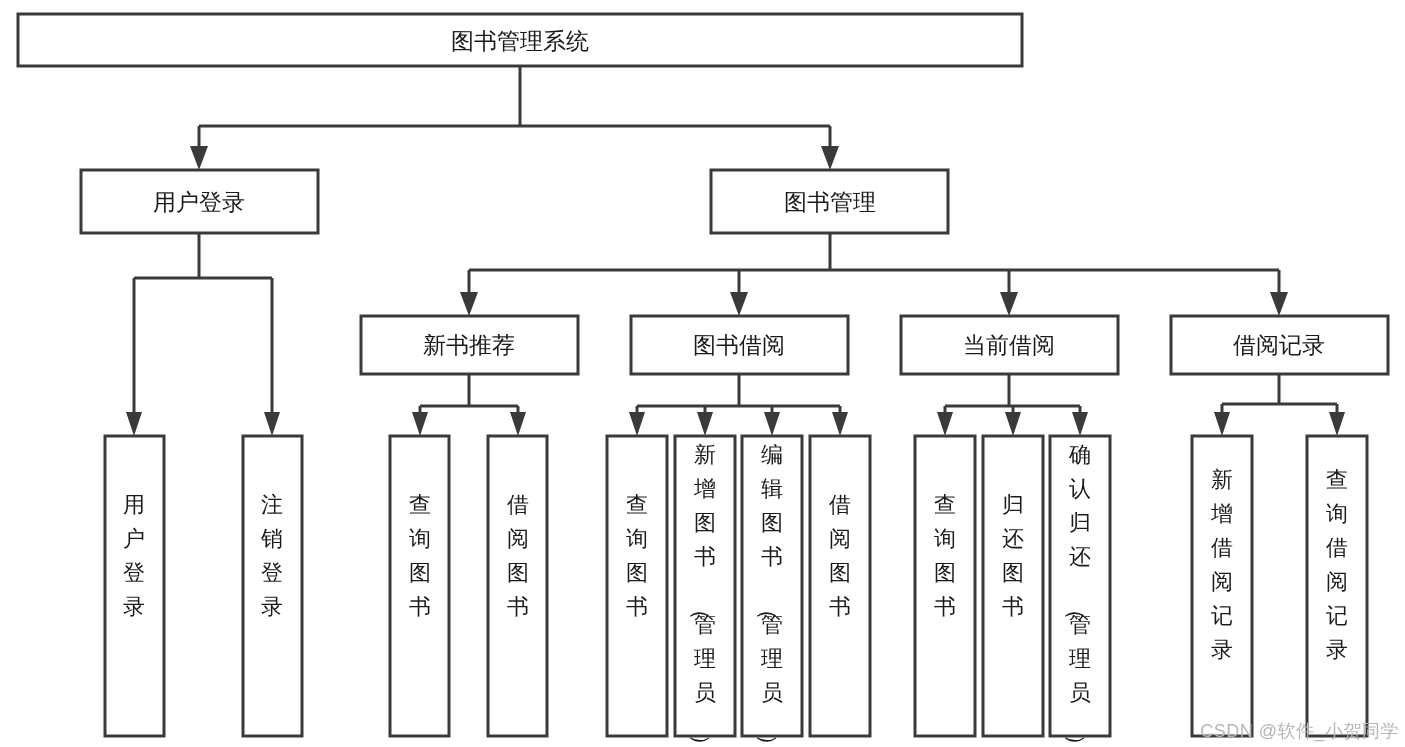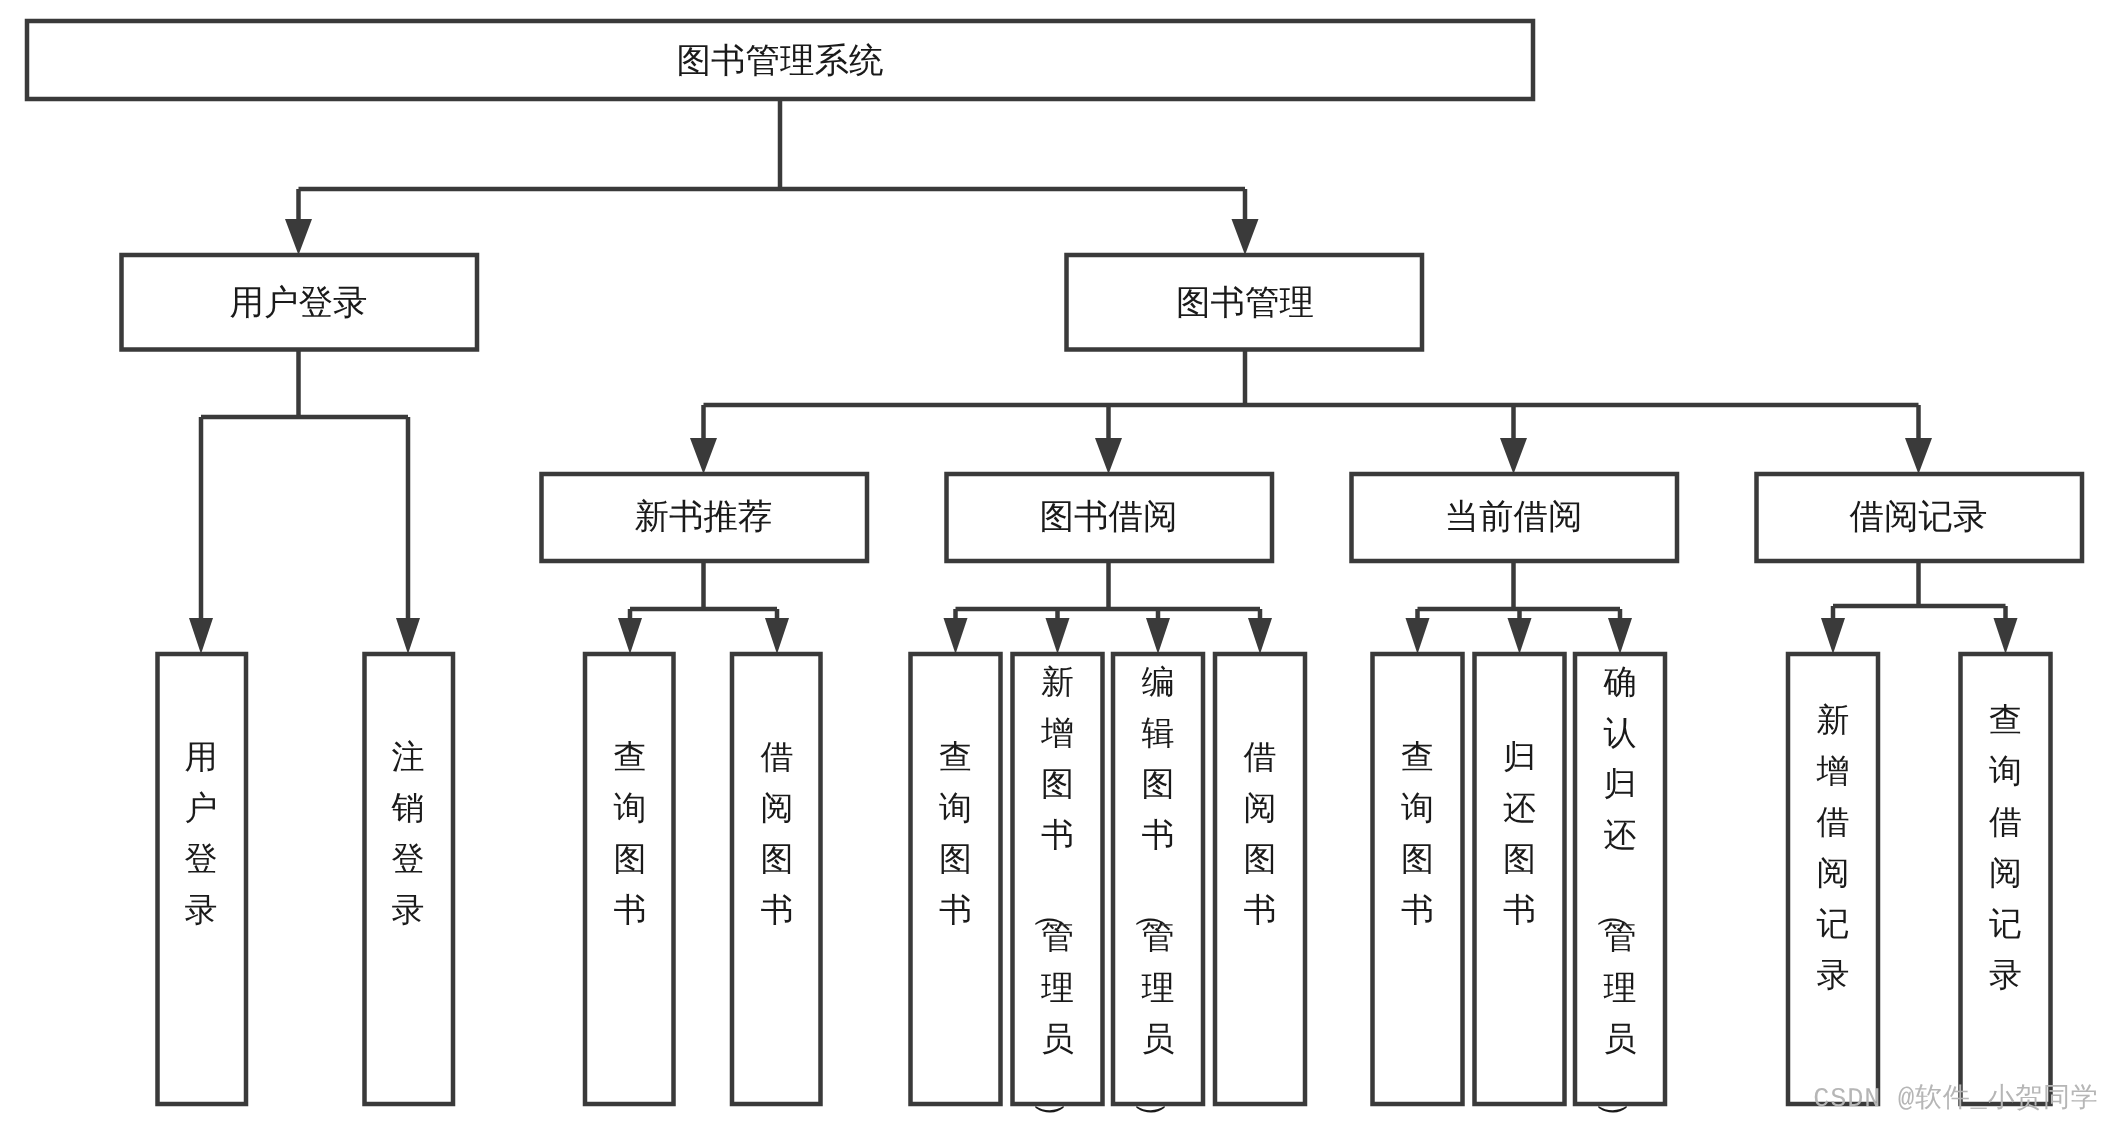--- a/index.html
+++ b/index.html
@@ -53,21 +53,21 @@
   .node-label-vertical {
     fill: #1a1a1a;
     font-family: "DejaVu Sans", "Liberation Sans", sans-serif;
     font-size: 22px;
     text-anchor: middle;
   }
   .watermark {
     position: absolute;
     right: 6px;
     bottom: 4px;
-    font-family: Liberation Mono, monospace;
+    font-family: Liberation Sans, sans-serif;
     font-size: 18px;
     color: #b6b6b6;
     white-space: nowrap;
     letter-spacing: 0.5px;
     user-select: none;
     text-align: right;
   }
 </style>
 </head>
 <body>

